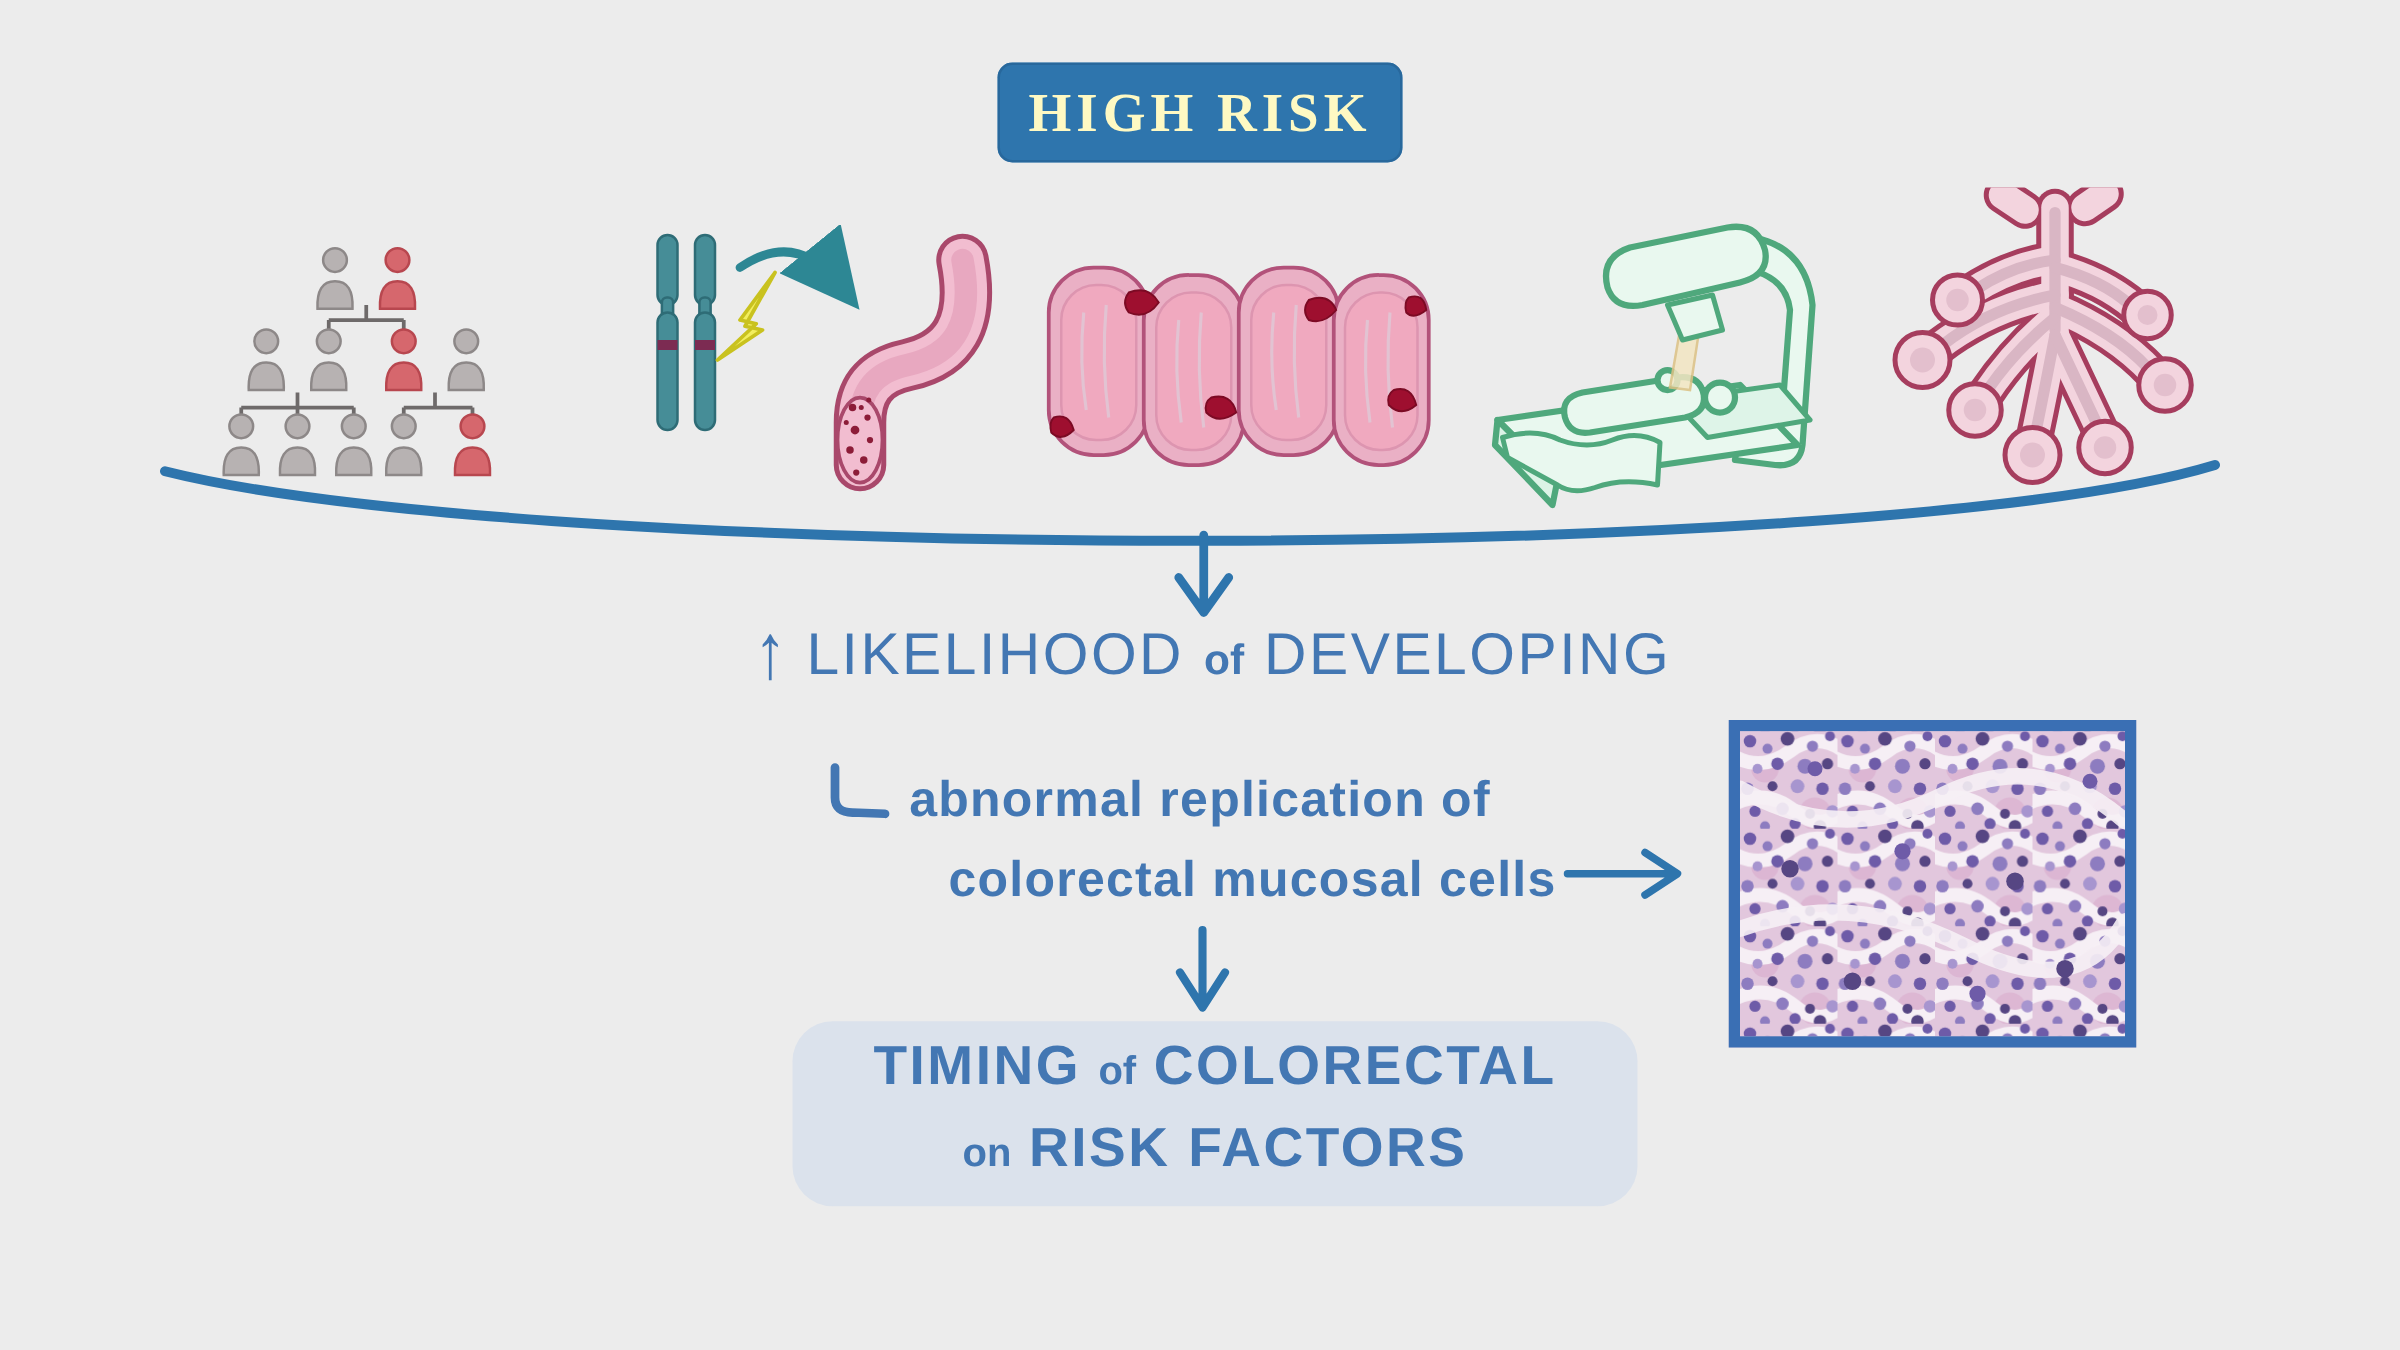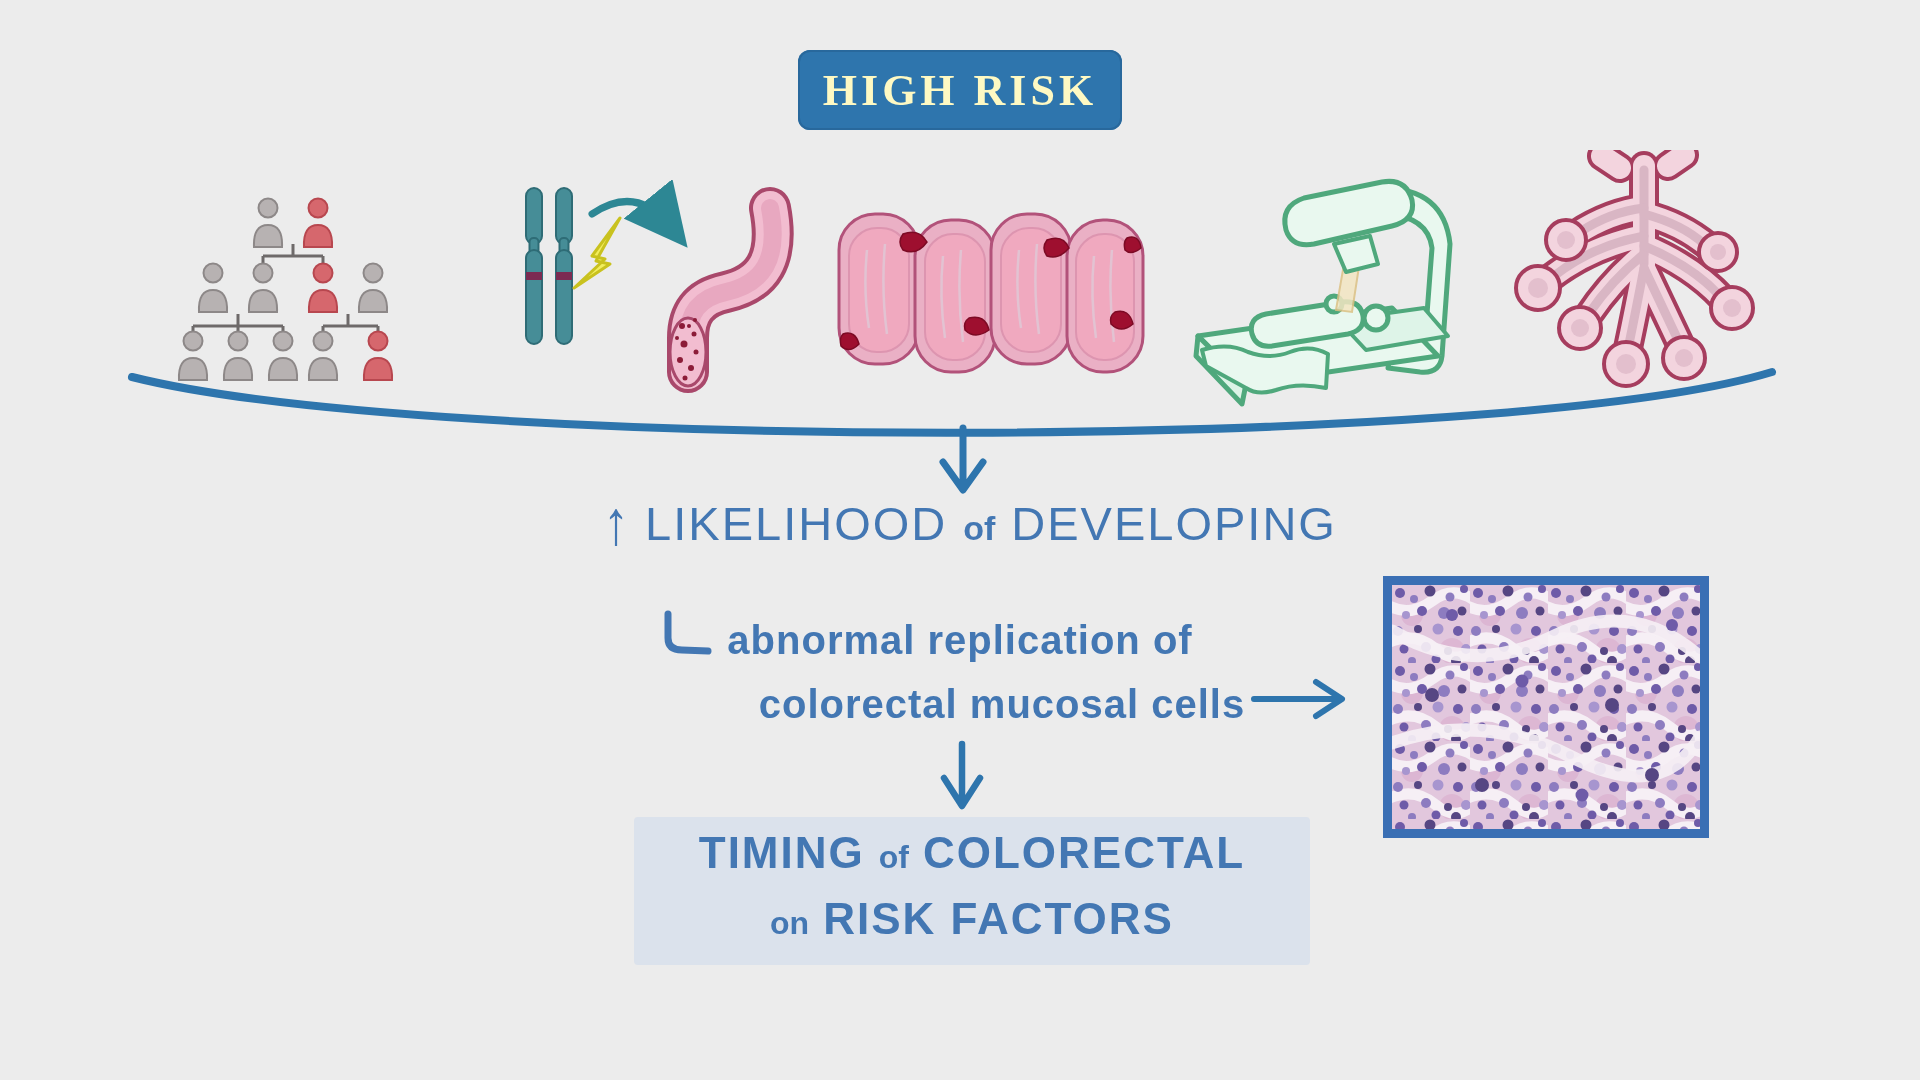--- a/index.html
+++ b/index.html
@@ -29,21 +29,21 @@
   .nline{display:flex;justify-content:center;font-size:40px;font-weight:600;height:64px;align-items:center;letter-spacing:1px;}
   .nline.shift{transform:translateX(42px);}
 
   
   .histology{position:absolute;left:1383px;top:576px;width:326px;height:262px;
              border:9px solid #3a6fb4;box-sizing:border-box;background:#e2c7dd;}
   .histology svg{display:block;width:100%;height:100%;}
 
   
   .conclusion{position:absolute;left:634px;top:817px;width:676px;height:148px;background:#dbe2ec;
-              border-radius:4px;display:flex;flex-direction:column;justify-content:center;gap:6px;color:#4377b3;}
+              border-radius:32px;display:flex;flex-direction:column;justify-content:center;gap:6px;color:#4377b3;}
   .cline{display:flex;justify-content:center;align-items:baseline;gap:14px;height:60px;}
   .cbig{font-size:44px;font-weight:bold;letter-spacing:2px;}
   .cof{font-size:32px;font-weight:bold;}
 </style>
 </head>
 <body>
 
 <div class="canvas">
 
   <div class="banner">

